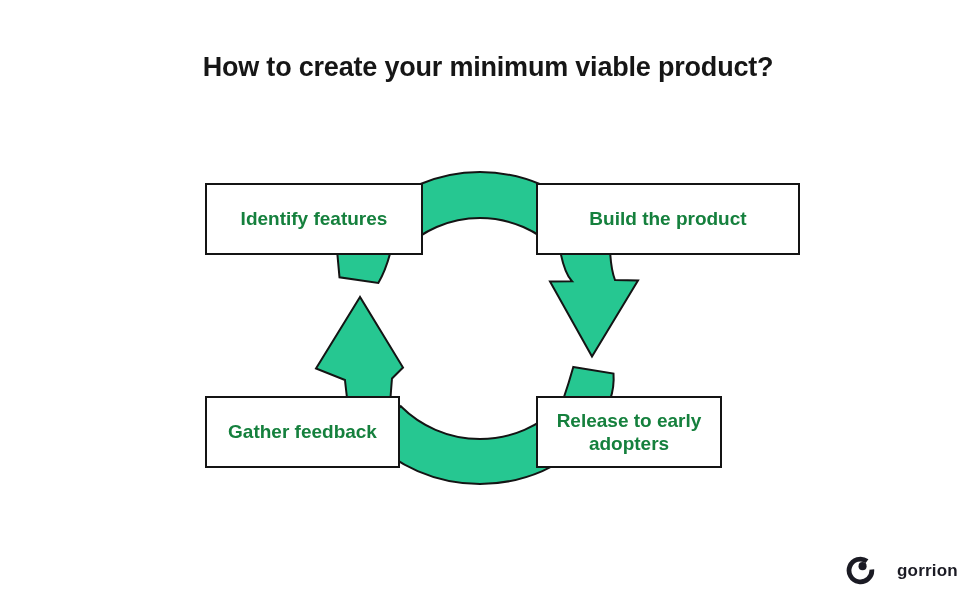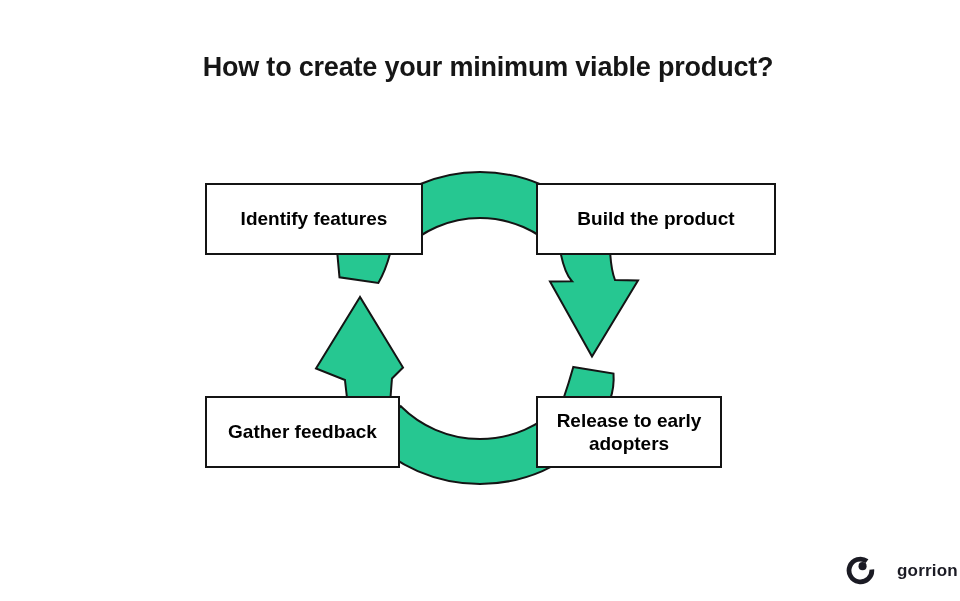--- a/index.html
+++ b/index.html
@@ -10,25 +10,25 @@
   .page-title{
     position:absolute;top:52px;left:0;width:960px;text-align:center;
     font-size:27px;font-weight:800;color:#161616;letter-spacing:-0.2px;padding-left:8px;
   }
   svg.cycle{position:absolute;left:0;top:0;z-index:1;}
   svg.cycle path{stroke:#141414;stroke-width:2;stroke-linejoin:miter;}
   .step-box{
     position:absolute;z-index:2;box-sizing:border-box;
     background:#fff;border:2px solid #141414;
     display:flex;align-items:center;justify-content:center;
-    text-align:center;font-size:19px;font-weight:700;color:#000000;
+    text-align:center;font-size:19px;font-weight:700;color:#15803d;
     line-height:1.22;padding:0 12px;
   }
   .box-identify{left:205px;top:183px;width:218px;height:72px;}
-  .box-build{left:536px;top:183px;width:240px;height:72px;}
+  .box-build{left:536px;top:183px;width:264px;height:72px;}
   .box-gather{left:205px;top:396px;width:195px;height:72px;}
   .box-release{left:536px;top:396px;width:186px;height:72px;}
   .brand{
     position:absolute;left:846px;top:556px;z-index:2;
     display:flex;align-items:center;gap:22px;
   }
   .brand-text{font-size:17px;font-weight:700;color:#1B1B24;letter-spacing:0.2px;}
 </style>
 </head>
 <body>

